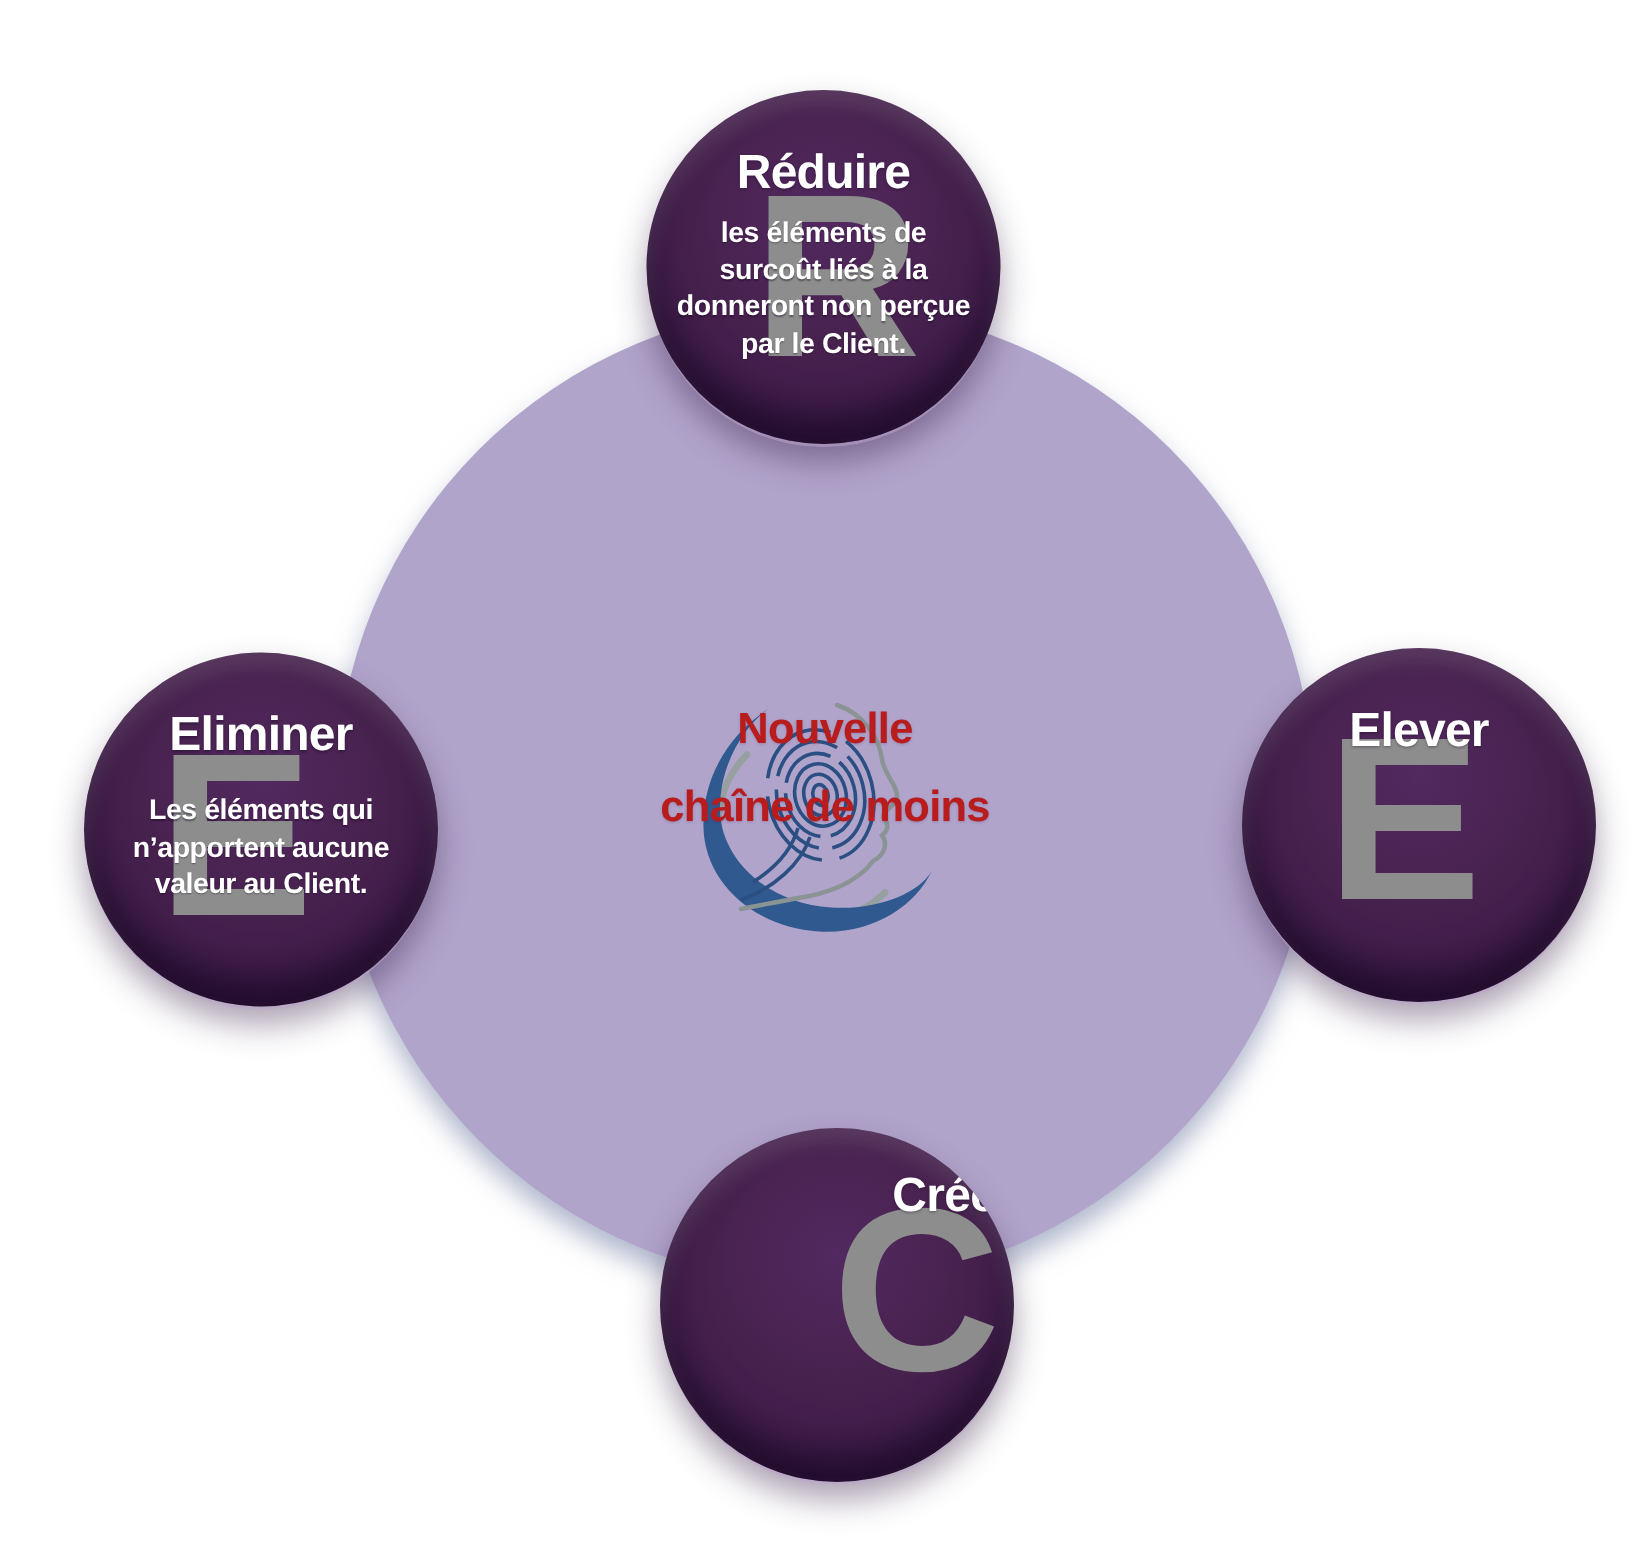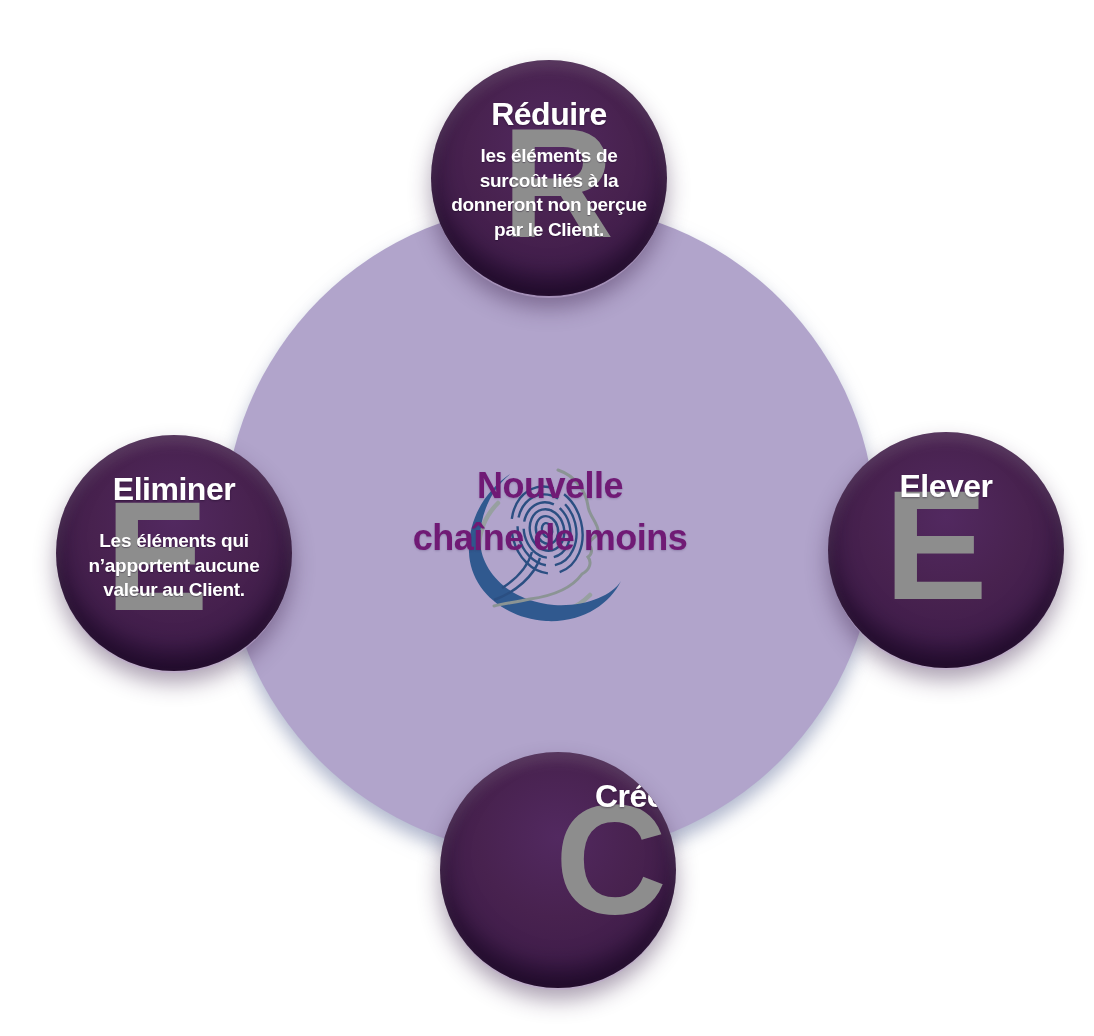--- a/index.html
+++ b/index.html
@@ -14,22 +14,22 @@
     border-radius:50%;background:#b1a4cb;
     box-shadow:0 10px 18px rgba(110,122,162,0.55);
     z-index:1;
   }
   .center-logo{
     position:absolute;left:460px;top:464px;width:180px;height:168px;
     z-index:2;
   }
   .center-label{
     position:absolute;left:224px;top:460px;width:652px;
-    text-align:center;color:#701a75;font-weight:bold;
-    font-size:36px;line-height:52px;letter-spacing:-0.5px;
+    text-align:center;color:#b91c1c;font-weight:bold;
+    font-size:29px;line-height:52px;letter-spacing:-0.5px;
     z-index:3;
     text-shadow:0 1px 2px rgba(60,40,90,0.25);
   }
   
   .node{
     position:absolute;width:236px;height:236px;border-radius:50%;
     z-index:4;overflow:hidden;text-align:center;color:#ffffff;
     background:radial-gradient(circle at 50% 36%,
       #522960 0%, #48224f 42%, #421e4c 62%,
       #351643 80%, #270e31 94%, #2e1239 100%);

